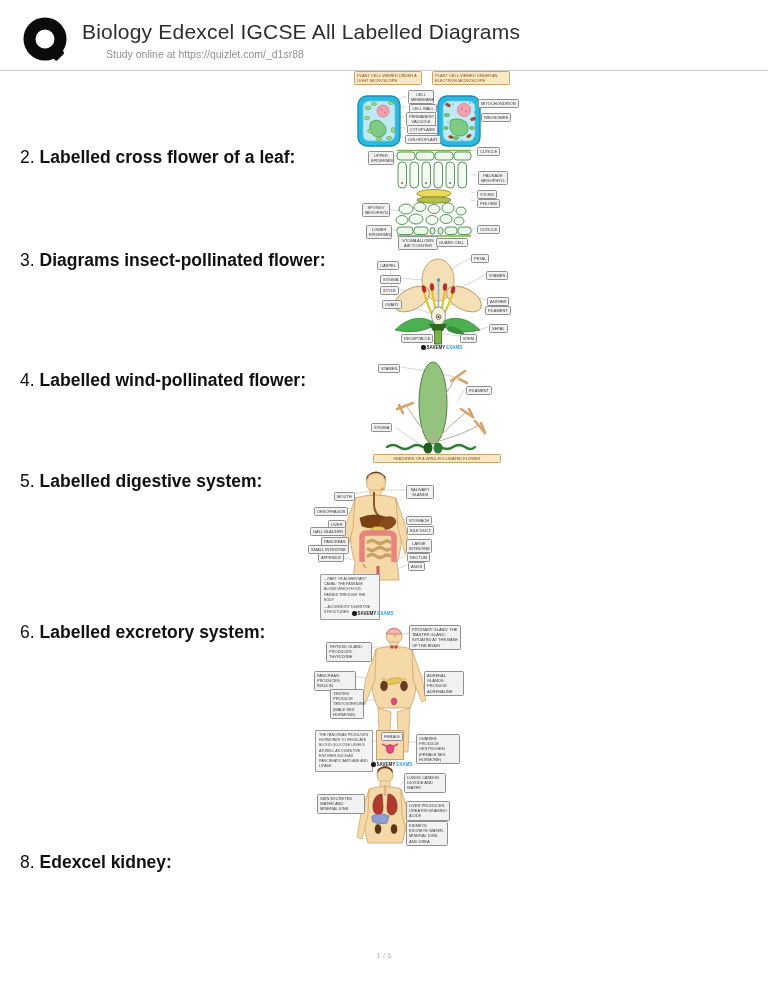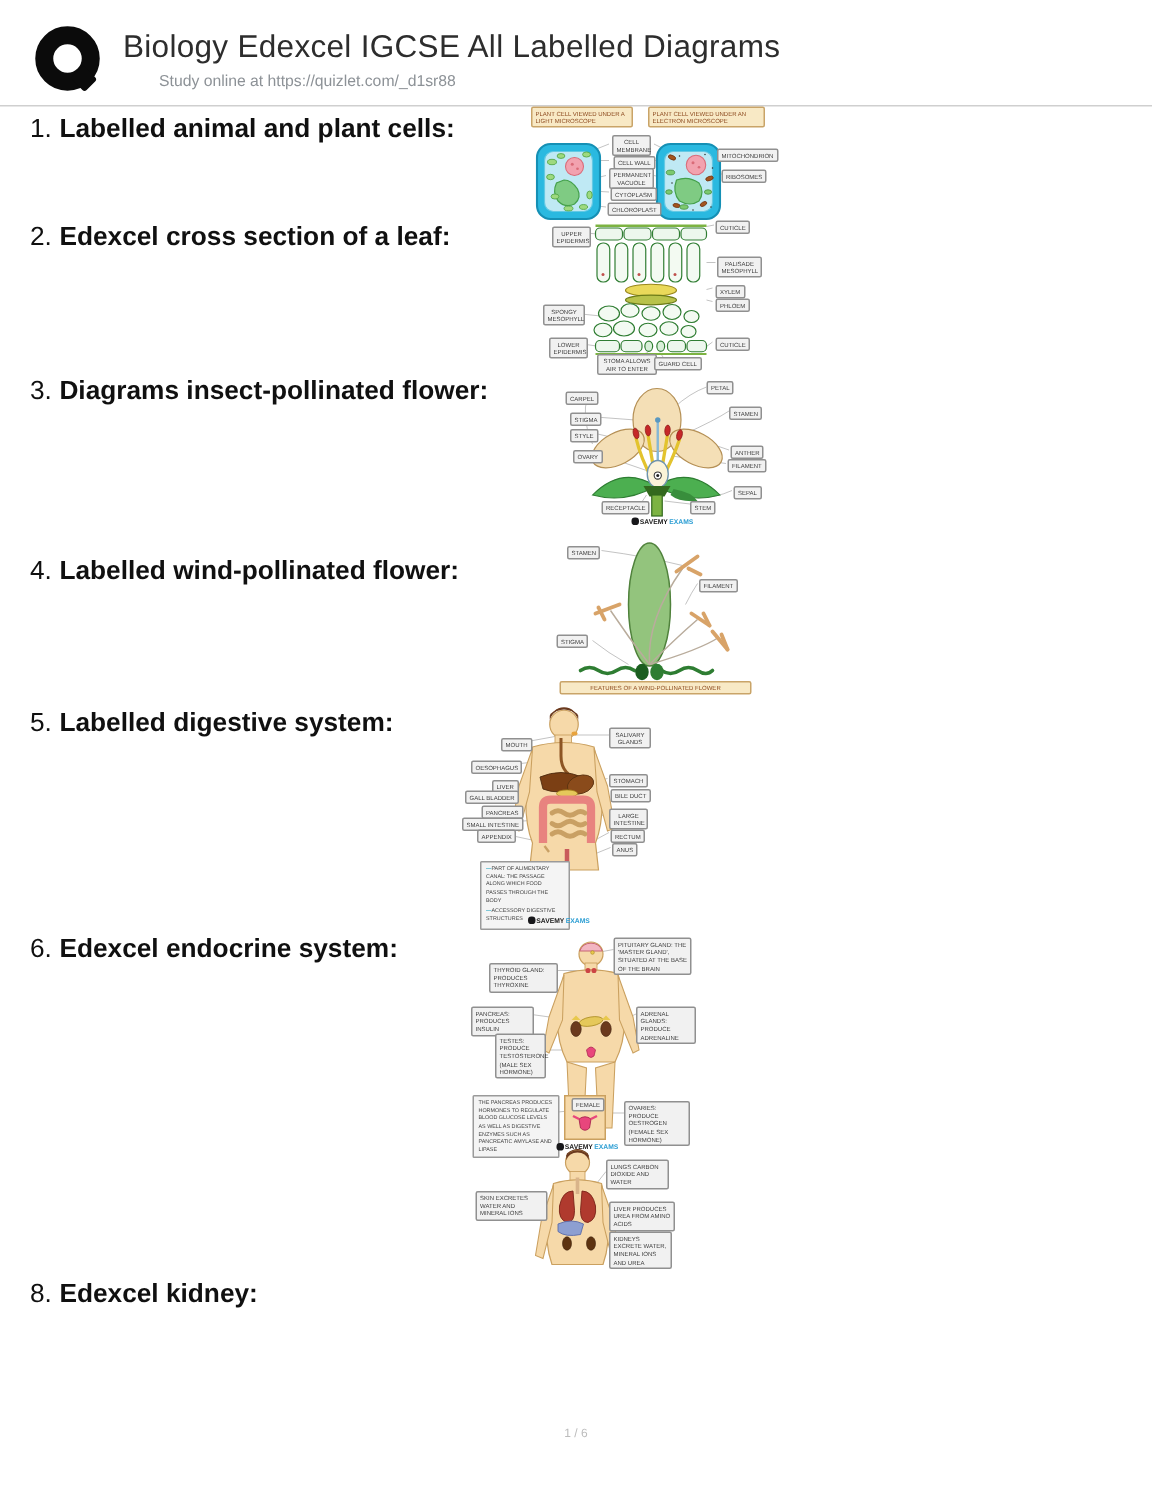--- a/index.html
+++ b/index.html
@@ -51,26 +51,25 @@
   <div class="logo">
     <svg width="48" height="50" viewBox="0 0 48 50">
       <circle cx="23" cy="23" r="15.5" fill="none" stroke="#0b0b0b" stroke-width="12"></circle>
       <rect x="28" y="30" width="12" height="13" rx="2" transform="rotate(-45 34 36.5)" fill="#0b0b0b"></rect>
     </svg>
   </div>
   <div class="hdr-title">Biology Edexcel IGCSE All Labelled Diagrams</div>
   <div class="hdr-sub">Study online at https://quizlet.com/_d1sr88</div>
   <div class="rule"></div>
 
-  <div class="item" style="top:75px"><span class="num">1.</span><span class="lab">Labelled animal and plant cells:</span></div>
-  <div class="item" style="top:147px"><span class="num">2.</span><span class="lab">Edexcel cross section of a leaf:</span></div>
+  <div class="item" style="top:147px"><span class="num">2.</span><span class="lab">Labelled cross flower of a leaf:</span></div>
   <div class="item" style="top:250px"><span class="num">3.</span><span class="lab">Diagrams insect-pollinated flower:</span></div>
   <div class="item" style="top:370px"><span class="num">4.</span><span class="lab">Labelled wind-pollinated flower:</span></div>
   <div class="item" style="top:471px"><span class="num">5.</span><span class="lab">Labelled digestive system:</span></div>
-  <div class="item" style="top:622px"><span class="num">6.</span><span class="lab">Edexcel endocrine system:</span></div>
+  <div class="item" style="top:622px"><span class="num">6.</span><span class="lab">Labelled excretory system:</span></div>
   <div class="item" style="top:852px"><span class="num">8.</span><span class="lab">Edexcel kidney:</span></div>
 
   <div class="diag" style="left:352px; top:70px; width:156px; height:78px;">
     <svg width="156" height="78" viewBox="0 0 156 78">
       <g stroke="#9a9a9a" stroke-width="0.4">
         <line x1="44" y1="30" x2="54" y2="26"></line>
           <line x1="84" y1="26" x2="92" y2="30"></line>
         <line x1="46" y1="37" x2="54" y2="37"></line>
           <line x1="84" y1="37" x2="88" y2="37"></line>
         <line x1="40" y1="50" x2="52" y2="47"></line>

